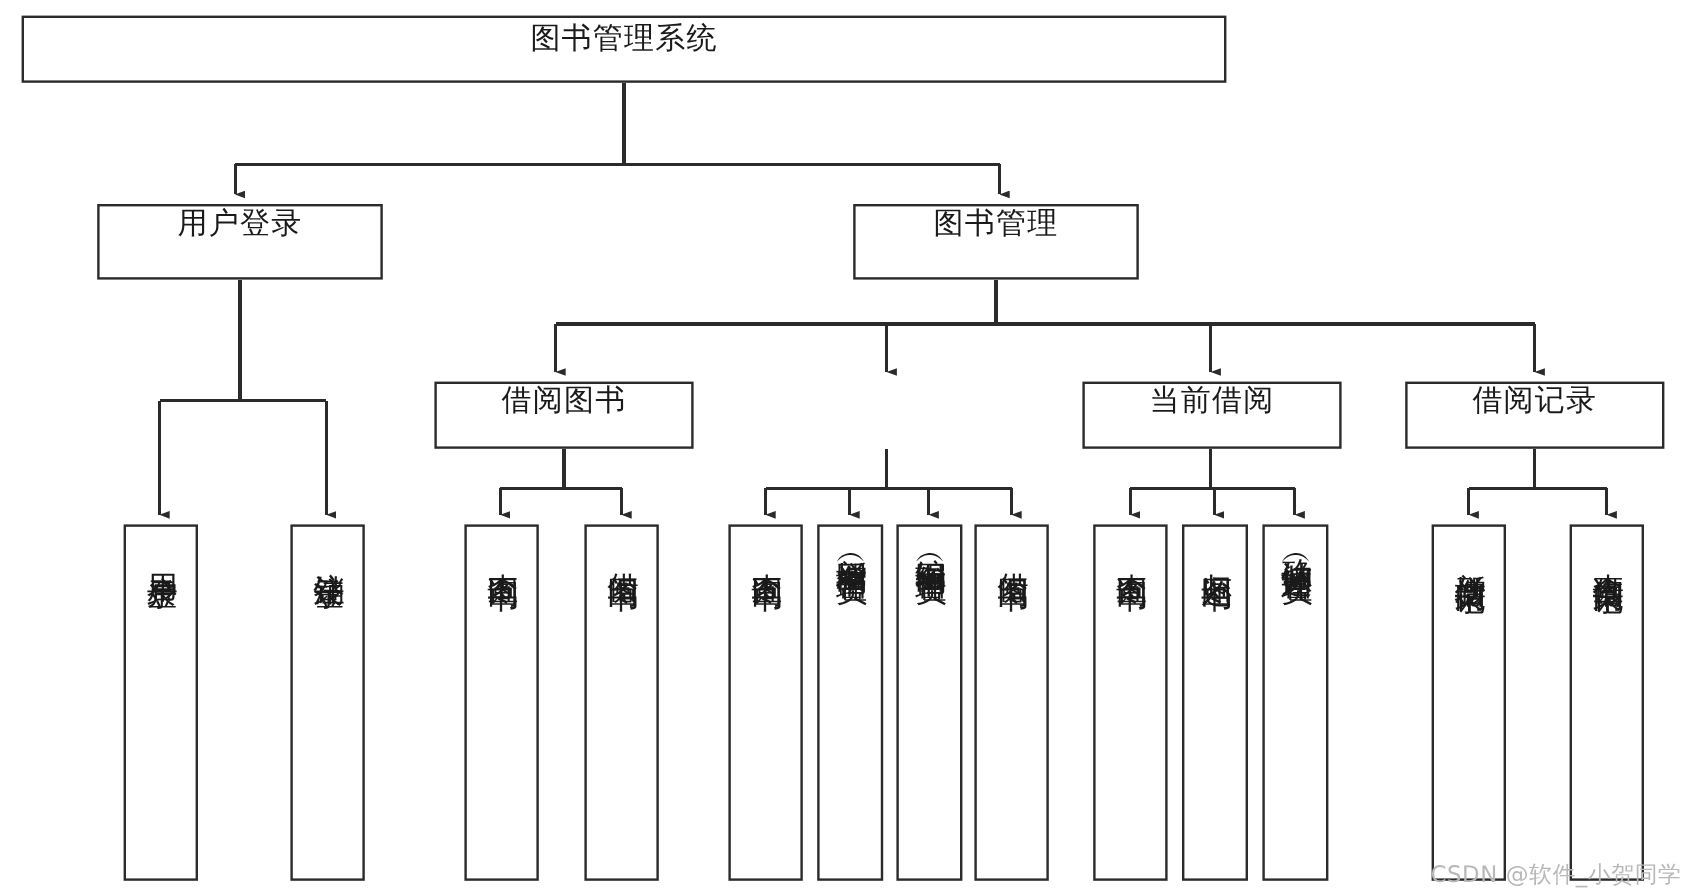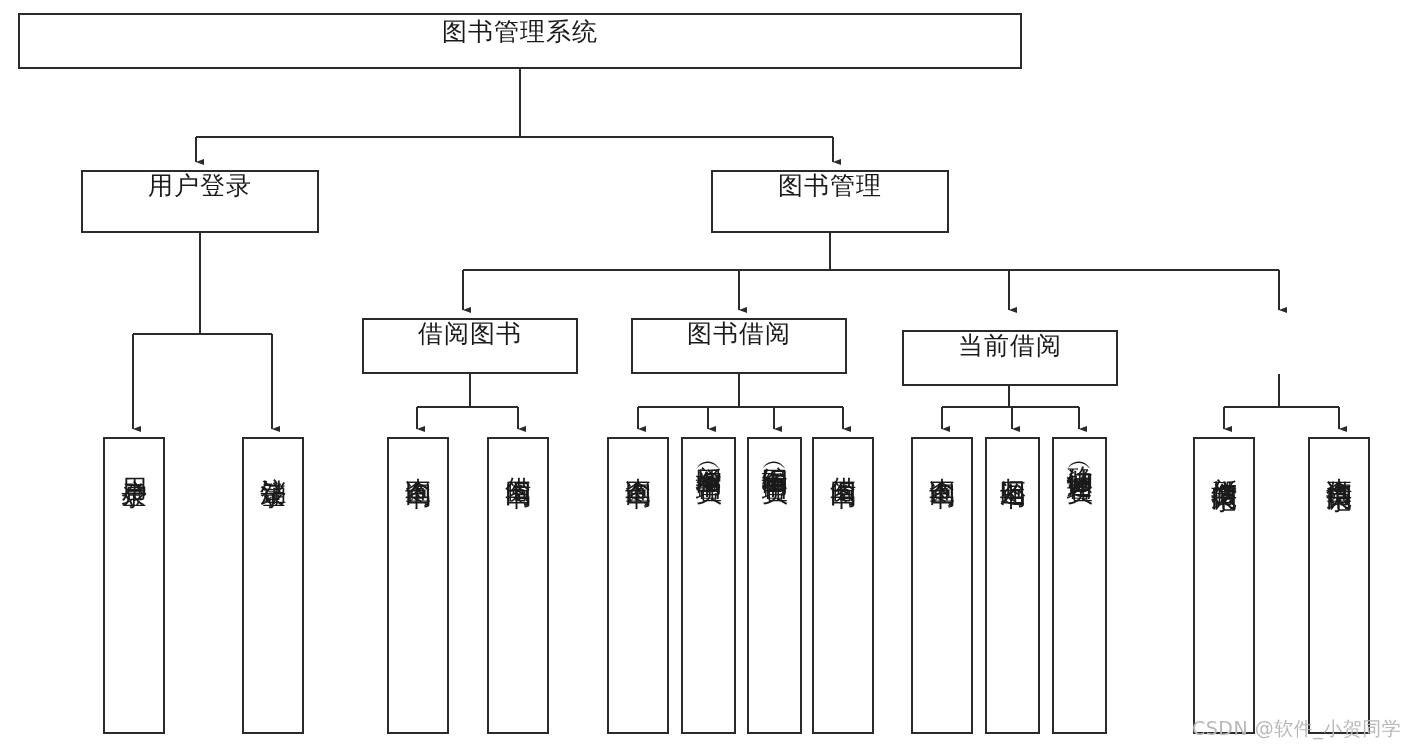--- a/index.html
+++ b/index.html
@@ -130,25 +130,25 @@
   <div class="node node-h" style="left:81px; top:170px; width:238px; height:63px;">
     <span>用户登录</span>
   </div>
   <div class="node node-h" style="left:711px; top:170px; width:238px; height:63px;">
     <span>图书管理</span>
   </div>
 
   <div class="node node-h" style="left:362px; top:318px; width:216px; height:56px;">
     <span>借阅图书</span>
   </div>
-  <div class="node node-h" style="left:631px; top:318px; width:216px; height:56px;">
-    <span>图书借阅</span>
+  <div class="node node-h" style="left:902px; top:318px; width:216px; height:56px;">
+    <span>当前借阅</span>
   </div>
-  <div class="node node-h" style="left:902px; top:318px; width:216px; height:56px;margin-top:12px;">
-    <span>当前借阅</span>
+  <div class="node node-h" style="left:1171px; top:318px; width:216px; height:56px;">
+    <span>借阅记录</span>
   </div>
 
   <div class="node node-v" style="left:103px; top:437px; width:62px; height:297px;">
     <span class="vlabel">用户登录</span>
   </div>
   <div class="node node-v" style="left:242px; top:437px; width:62px; height:297px;">
     <span class="vlabel">注销登录</span>
   </div>
   <div class="node node-v" style="left:387px; top:437px; width:62px; height:297px;">
     <span class="vlabel">查询图书</span>

